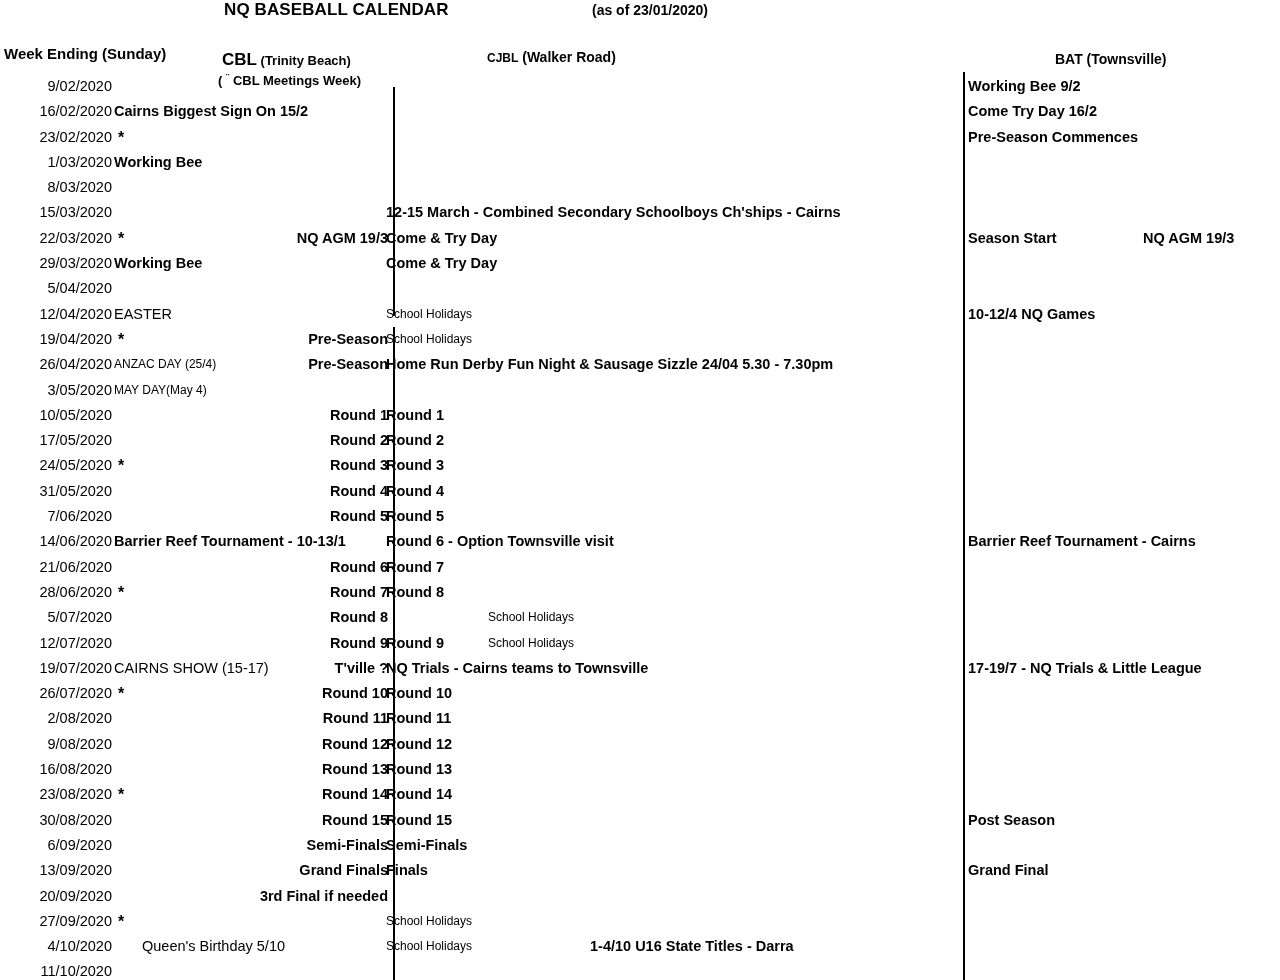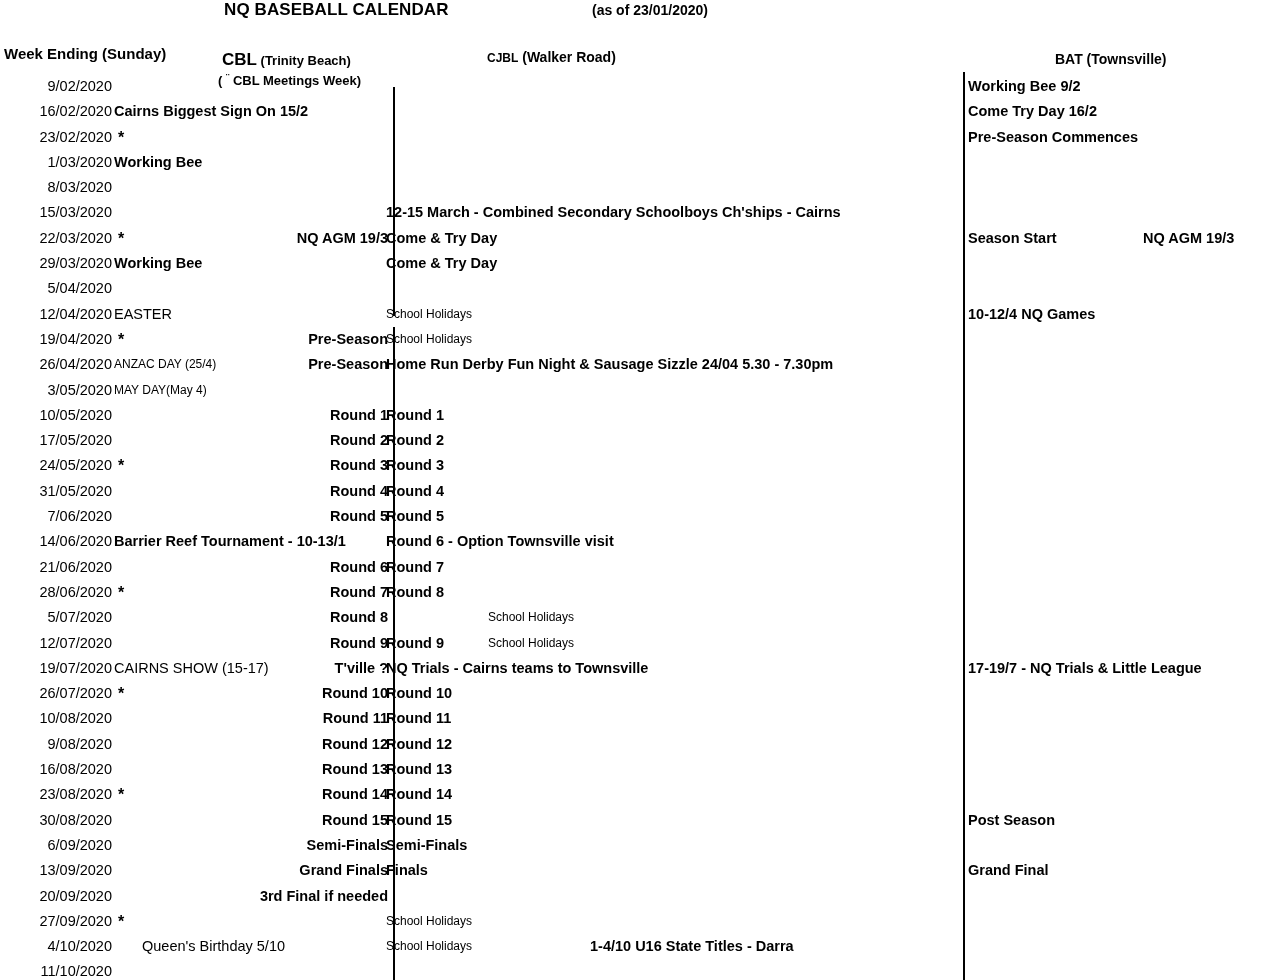--- a/index.html
+++ b/index.html
@@ -277,20 +277,21 @@
       </div>
       <div class="row">
         <div class="cell c-date">7/06/2020</div>
         <div class="cell c-cbl">Round 5</div>
         <div class="cell c-cjbl">Round 5</div>
       </div>
       <div class="row">
         <div class="cell c-date">14/06/2020</div>
         <div class="cell c-note bold">Barrier Reef Tournament - 10-13/1</div>
         <div class="cell c-cjbl">Round 6 - Option Townsville visit</div>
+        <div class="cell c-bat">Barrier Reef Tournament - Cairns</div>
       </div>
       <div class="row">
         <div class="cell c-date">21/06/2020</div>
         <div class="cell c-cbl">Round 6</div>
         <div class="cell c-cjbl">Round 7</div>
       </div>
       <div class="row">
         <div class="cell c-date">28/06/2020</div>
         <div class="cell c-star">*</div>
         <div class="cell c-cbl">Round 7</div>
@@ -314,21 +315,21 @@
         <div class="cell c-cjbl">NQ Trials - Cairns teams to Townsville</div>
         <div class="cell c-bat">17-19/7 - NQ Trials &amp; Little League</div>
       </div>
       <div class="row">
         <div class="cell c-date">26/07/2020</div>
         <div class="cell c-star">*</div>
         <div class="cell c-cbl">Round 10</div>
         <div class="cell c-cjbl">Round 10</div>
       </div>
       <div class="row">
-        <div class="cell c-date">10/08/2020</div>
+        <div class="cell c-date">2/08/2020</div>
         <div class="cell c-cbl">Round 11</div>
         <div class="cell c-cjbl">Round 11</div>
       </div>
       <div class="row">
         <div class="cell c-date">9/08/2020</div>
         <div class="cell c-cbl">Round 12</div>
         <div class="cell c-cjbl">Round 12</div>
       </div>
       <div class="row">
         <div class="cell c-date">16/08/2020</div>

